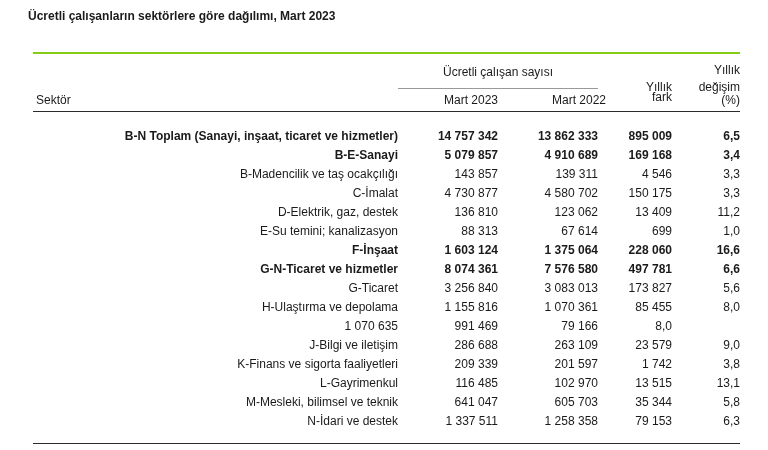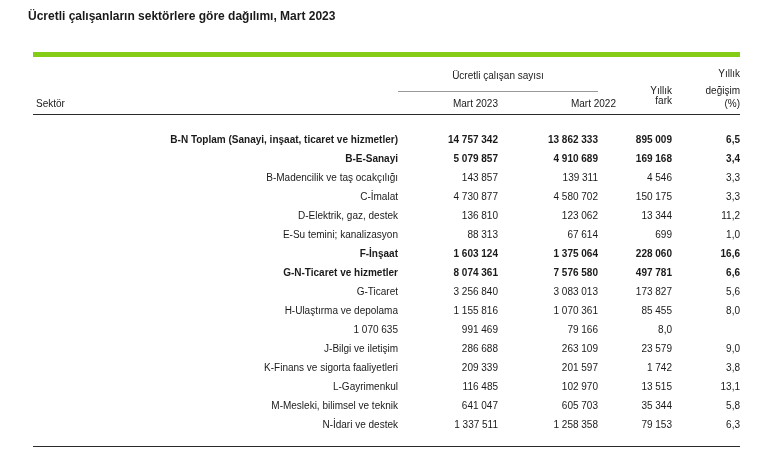--- a/index.html
+++ b/index.html
@@ -12,42 +12,42 @@
   }
   .page { position: relative; width: 768px; height: 450px; background: #ffffff; }
 
   .title {
     position: absolute; left: 28px; top: 9px;
     font-size: 12px; font-weight: bold; color: #1a1a1a;
   }
 
   .table {
     position: absolute; left: 33px; top: 52px; width: 707px;
-    border-top: 5px solid #84cc16;
-    font-size: 10px;
+    border-top: 2px solid #84cc16;
+    font-size: 12px;
   }
 
   
   .thead {
     position: relative; height: 58px;
     border-bottom: 1px solid #2b2b2b;
   }
   .thead .h { position: absolute; white-space: nowrap; line-height: 13px; }
   .spanner {
     position: absolute; left: 365px; width: 200px; top: 2px; height: 33px;
     line-height: 33px; text-align: center;
     border-bottom: 1px solid #999999;
     white-space: nowrap;
   }
   .h.degisim-1 { right: 0;   top: 10px; }
   .h.fark-1    { right: 68px; top: 27px; }
   .h.degisim-2 { right: 0;   top: 27px; }
   .h.sektor    { left: 3px;   bottom: 4px; }
   .h.m2023     { right: 242px; bottom: 4px; }
-  .h.m2022     { right: 124px; bottom: 4px; }
+  .h.m2022     { right: 134px; bottom: 4px; }
   .h.fark-2    { right: 68px;  bottom: 7px; }
   .h.degisim-3 { right: 0;     bottom: 4px; }
 
   
   .tbody {
     padding: 15px 0 12px 0;
     border-bottom: 1px solid #2b2b2b;
   }
   .row {
     display: grid;
@@ -110,21 +110,21 @@
     <div class="cell num">4 730 877</div>
     <div class="cell num">4 580 702</div>
     <div class="cell num">150 175</div>
     <div class="cell num">3,3</div>
   </div>
 
   <div class="row">
     <div class="cell name">D-Elektrik, gaz, destek</div>
     <div class="cell num">136 810</div>
     <div class="cell num">123 062</div>
-    <div class="cell num">13 344</div>
+    <div class="cell num">13 409</div>
     <div class="cell num">11,2</div>
   </div>
 
   <div class="row">
     <div class="cell name">E-Su temini; kanalizasyon</div>
     <div class="cell num">88 313</div>
     <div class="cell num">67 614</div>
     <div class="cell num">699</div>
     <div class="cell num">1,0</div>
   </div>

